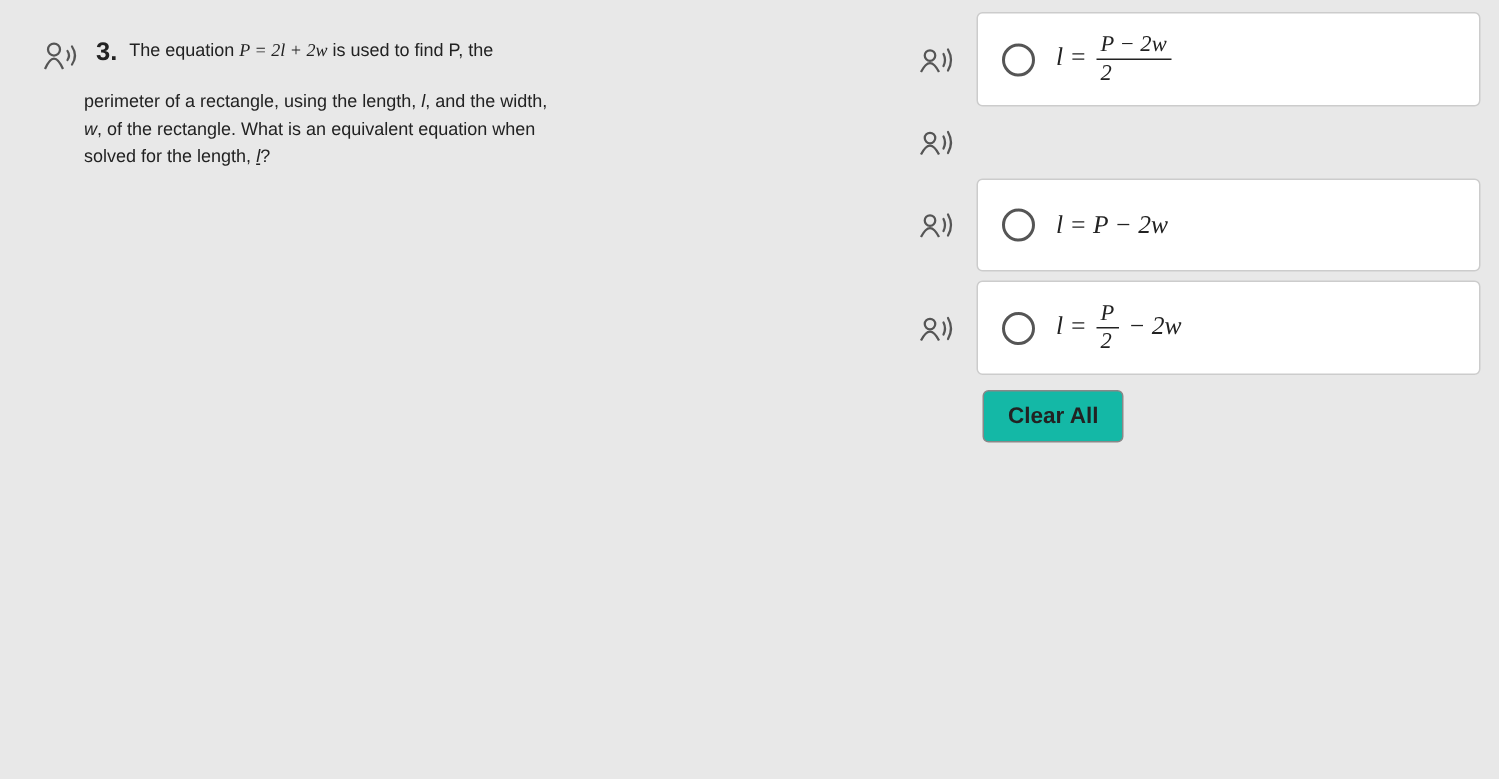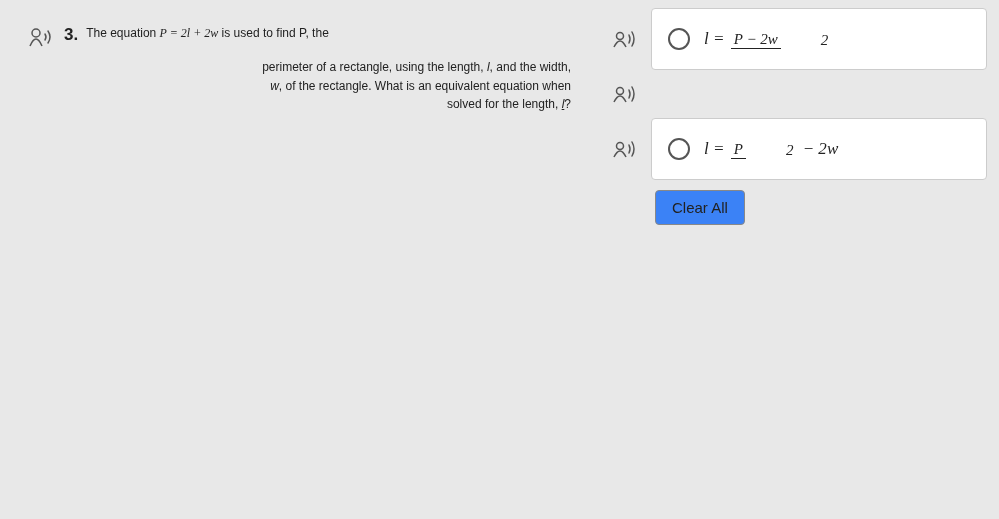--- a/index.html
+++ b/index.html
@@ -58,21 +58,20 @@
     }
 
     .question-text .math-inline {
       font-style: italic;
       font-family: Georgia, serif;
     }
 
     .question-body {
       margin-left: 28px;
       margin-top: 2px;
-      text-align: right;
     }
 
     
     .answers-panel {
       width: 400px;
       background: #e8e8e8;
       display: flex;
       flex-direction: column;
       padding: 8px 12px 16px 8px;
       gap: 6px;
@@ -121,24 +120,24 @@
 
     .answer-math {
       font-size: 17px;
       color: #222;
       font-family: Georgia, serif;
       font-style: italic;
     }
 
     .fraction {
       display: inline-flex;
-      align-items: flex-end;
+      flex-direction: column;
+      align-items: flex-start;
       vertical-align: middle;
       margin: 0 2px;
-      gap: 37px;
     }
 
     .fraction .numerator {
       border-bottom: 1.5px solid #222;
       padding: 0 3px;
       font-size: 15px;
       line-height: 1.2;
     }
 
     .fraction .denominator {
@@ -149,29 +148,29 @@
 
     .bottom-bar {
       display: flex;
       justify-content: flex-start;
       align-items: center;
       padding-left: 48px;
       margin-top: 4px;
     }
 
     .clear-all-btn {
-      background: #3b82f6;
+      background: #14b8a6;
       border: 1.5px solid #888;
       border-radius: 4px;
       padding: 8px 16px;
       font-size: 15px;
       font-family: Arial, sans-serif;
       color: #222;
       cursor: pointer;
-      font-weight: normal;
+      font-weight: bold;
     }
 
     
     .audio-svg {
       width: 26px;
       height: 20px;
     }
   </style>
 </head>
 <body>
@@ -230,20 +229,36 @@
       <button class="audio-btn" title="Audio">
         <svg class="audio-svg" viewBox="0 0 26 20">
           <circle cx="8" cy="7" r="3.5" fill="none" stroke="#555" stroke-width="1.5"></circle>
           <path d="M2 18 Q5 12 8 12 Q11 12 14 18" fill="none" stroke="#555" stroke-width="1.5"></path>
           <path d="M17 6 Q19 10 17 14" fill="none" stroke="#555" stroke-width="1.5" stroke-linecap="round"></path>
           <path d="M20 3 Q24 10 20 17" fill="none" stroke="#555" stroke-width="1.5" stroke-linecap="round"></path>
         </svg>
       </button>
     </div>
 
+    <div class="answer-row">
+      <button class="audio-btn" title="Audio">
+        <svg class="audio-svg" viewBox="0 0 26 20">
+          <circle cx="8" cy="7" r="3.5" fill="none" stroke="#555" stroke-width="1.5"></circle>
+          <path d="M2 18 Q5 12 8 12 Q11 12 14 18" fill="none" stroke="#555" stroke-width="1.5"></path>
+          <path d="M17 6 Q19 10 17 14" fill="none" stroke="#555" stroke-width="1.5" stroke-linecap="round"></path>
+          <path d="M20 3 Q24 10 20 17" fill="none" stroke="#555" stroke-width="1.5" stroke-linecap="round"></path>
+        </svg>
+      </button>
+      <div class="answer-option">
+        <div class="radio-circle"></div>
+        <div class="answer-math">
+          <em>l</em> = <em>P</em> − 2<em>w</em>
+        </div>
+      </div>
+    </div>
 
     <div class="answer-row">
       <button class="audio-btn" title="Audio">
         <svg class="audio-svg" viewBox="0 0 26 20">
           <circle cx="8" cy="7" r="3.5" fill="none" stroke="#555" stroke-width="1.5"></circle>
           <path d="M2 18 Q5 12 8 12 Q11 12 14 18" fill="none" stroke="#555" stroke-width="1.5"></path>
           <path d="M17 6 Q19 10 17 14" fill="none" stroke="#555" stroke-width="1.5" stroke-linecap="round"></path>
           <path d="M20 3 Q24 10 20 17" fill="none" stroke="#555" stroke-width="1.5" stroke-linecap="round"></path>
         </svg>
       </button>

